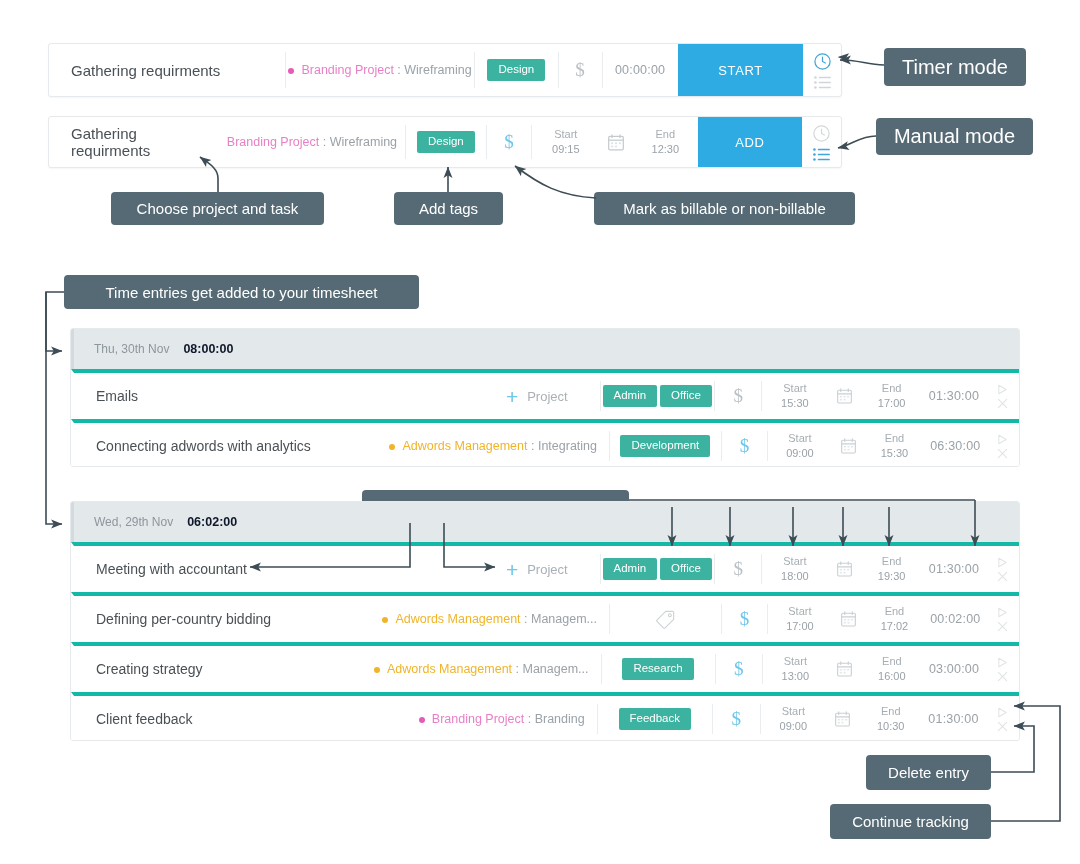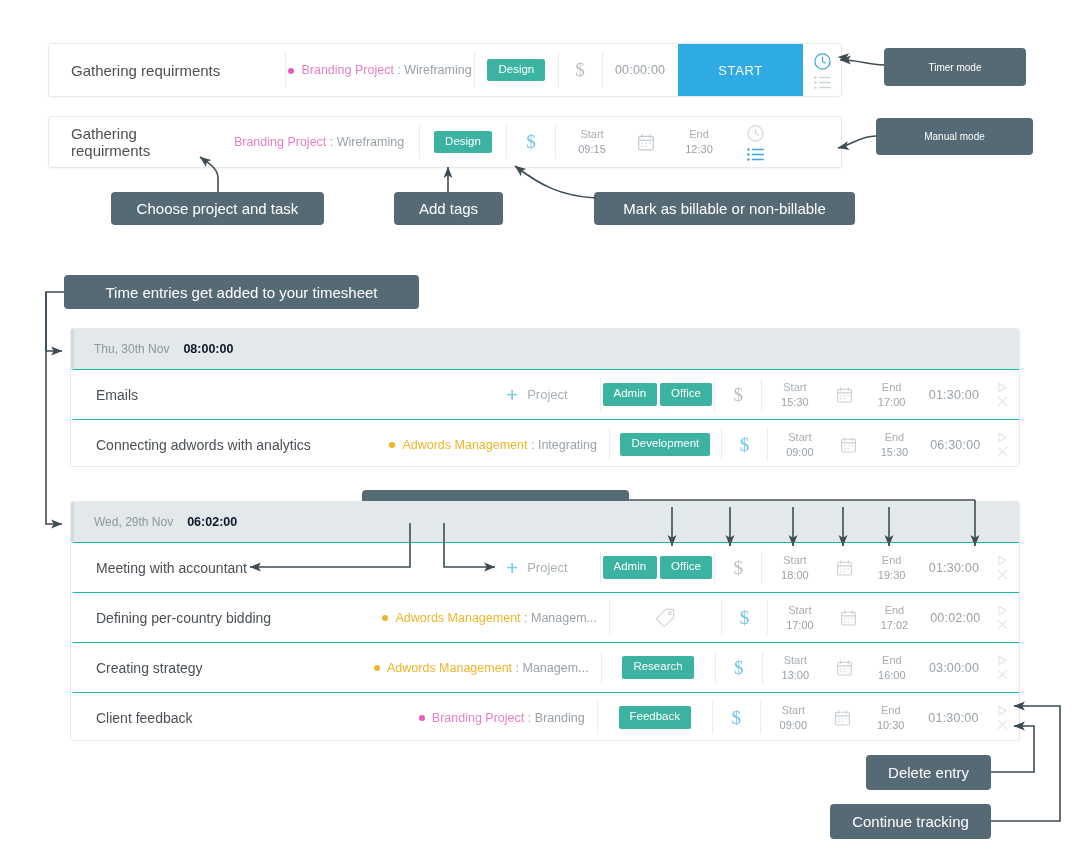--- a/index.html
+++ b/index.html
@@ -68,21 +68,21 @@
 
   .se { font-size: 11px; color: #a6aeb3; text-align: center; line-height: 1.35; }
   .se .v { color: #9aa2a8; }
 
   
   .pill {
     position: absolute;
     background: #566a75;
     color: #fff;
     border-radius: 4px;
-    font-size: 10px;
+    font-size: 20px;
     display: flex; align-items: center; justify-content: center;
     padding: 0 16px;
     white-space: nowrap;
   }
   .pill.sm { font-size: 15px; }
 
   
   .sheet {
     position: absolute;
     border: 1px solid #e6eaec;
@@ -97,21 +97,21 @@
     padding-left: 20px;
     gap: 14px;
     border-left: 3px solid #d3dade;
   }
   .dayhead .dname { font-size: 12px; color: #8d969c; }
   .dayhead .dtot  { font-size: 12.5px; color: #0f172a; font-weight: bold; }
 
   .row {
     height: 50px;
     display: flex; align-items: stretch;
-    border-top: 1px solid #14b8a6;
+    border-top: 4px solid #14b8a6;
     border-left: 3px solid #ffffff;
     background: #fff;
   }
   .row .desc { font-size: 14px; color: #4a5055; }
   .plusproj { display: flex; align-items: center; gap: 9px; }
   .plusicon { color: #6ec6ea; font-size: 21px; line-height: 1; font-weight: 300; }
   .plusproj .ptxt { font-size: 13px; color: #a9b1b6; }
 
   .acts {
     width: 36px; display: flex; flex-direction: column;
@@ -208,20 +208,21 @@
             </g>
         </svg>
       </span>
     </div>
     <div class="cell" style="width:70px;">
       <div class="se">
           <div>End</div>
         <div class="v">12:30</div>
         </div>
     </div>
+    <div class="bluebtn" style="width:112px;">ADD</div>
     <div class="modeicons">
       <span>
         <svg width="19" height="19" viewBox="0 0 20 20">
           <circle cx="10" cy="10" r="8" fill="none" stroke="#d2d8dc" stroke-width="1.3"></circle>
           <path d="M10 5.5 V10 L13 11.6" fill="none" stroke="#d2d8dc" stroke-width="1.3" stroke-linecap="round"></path>
         </svg>
       </span>
       <span>
         <svg width="17" height="13" viewBox="0 0 18 14">
           <g fill="#3ea7d8">

